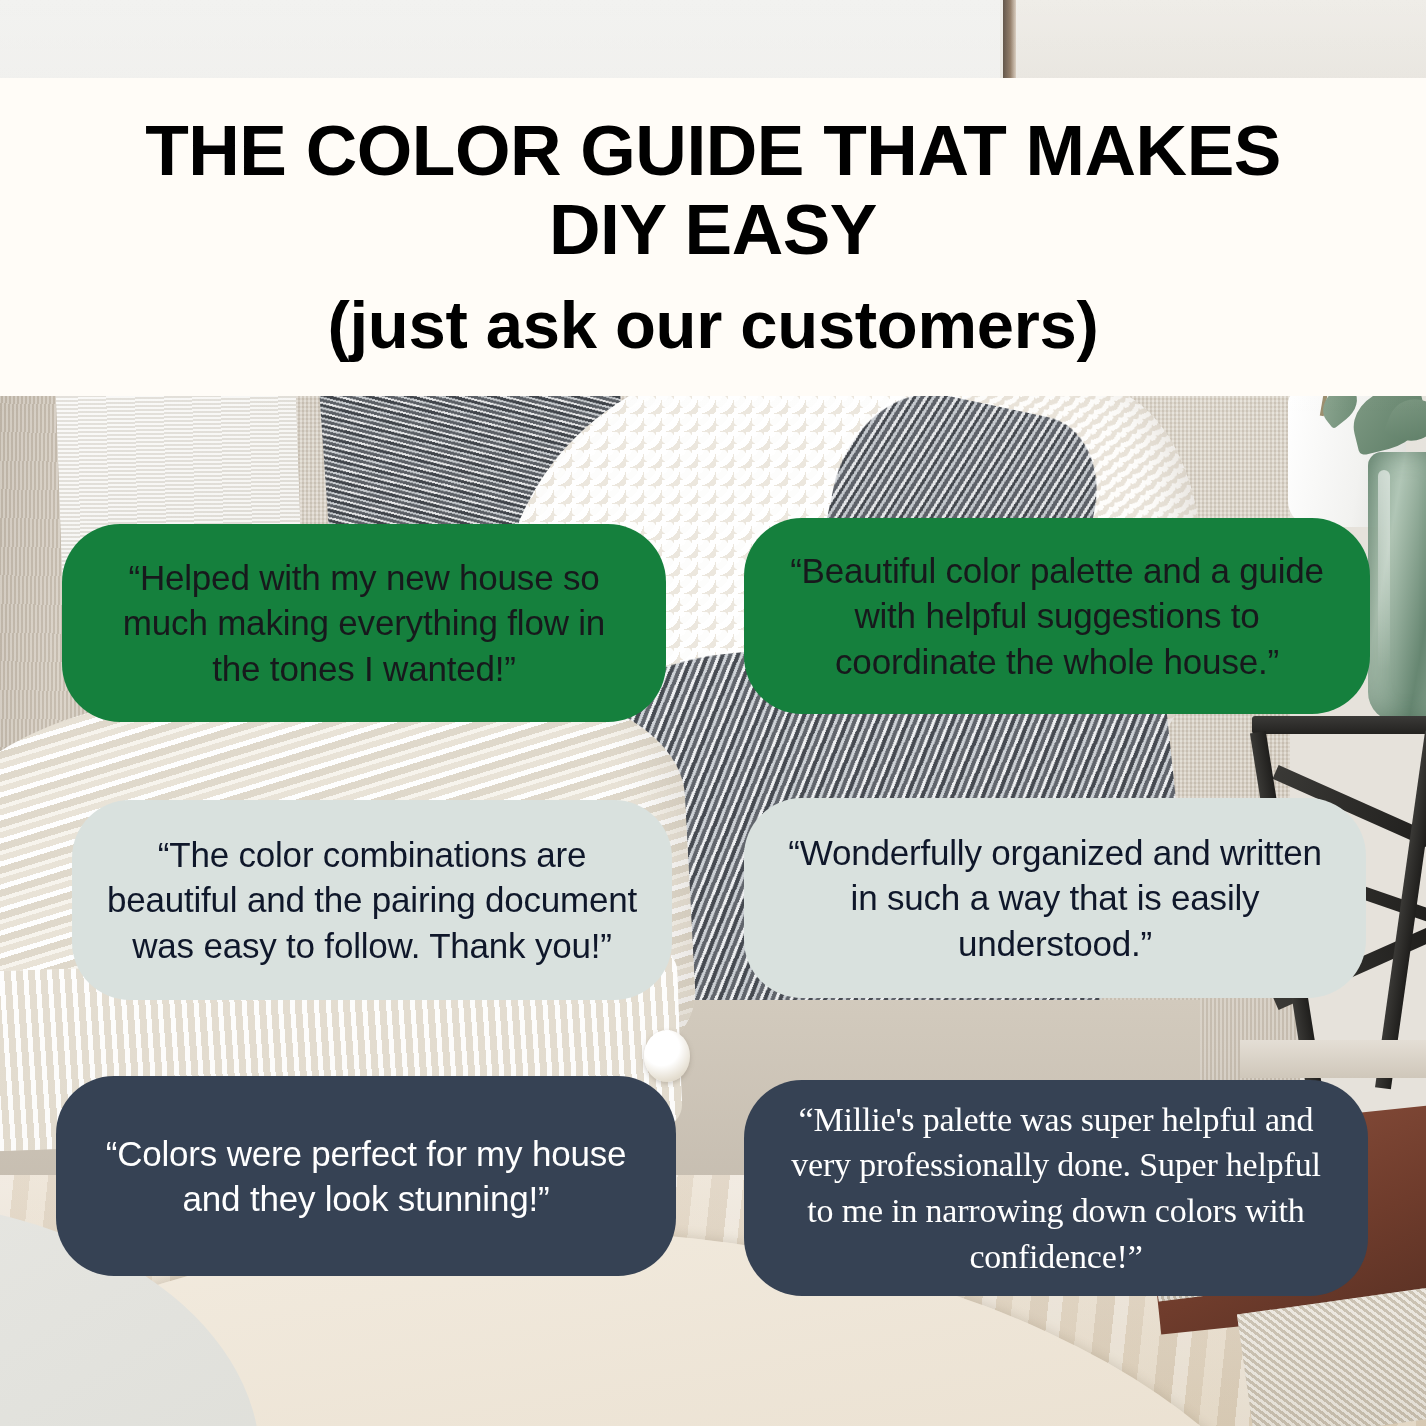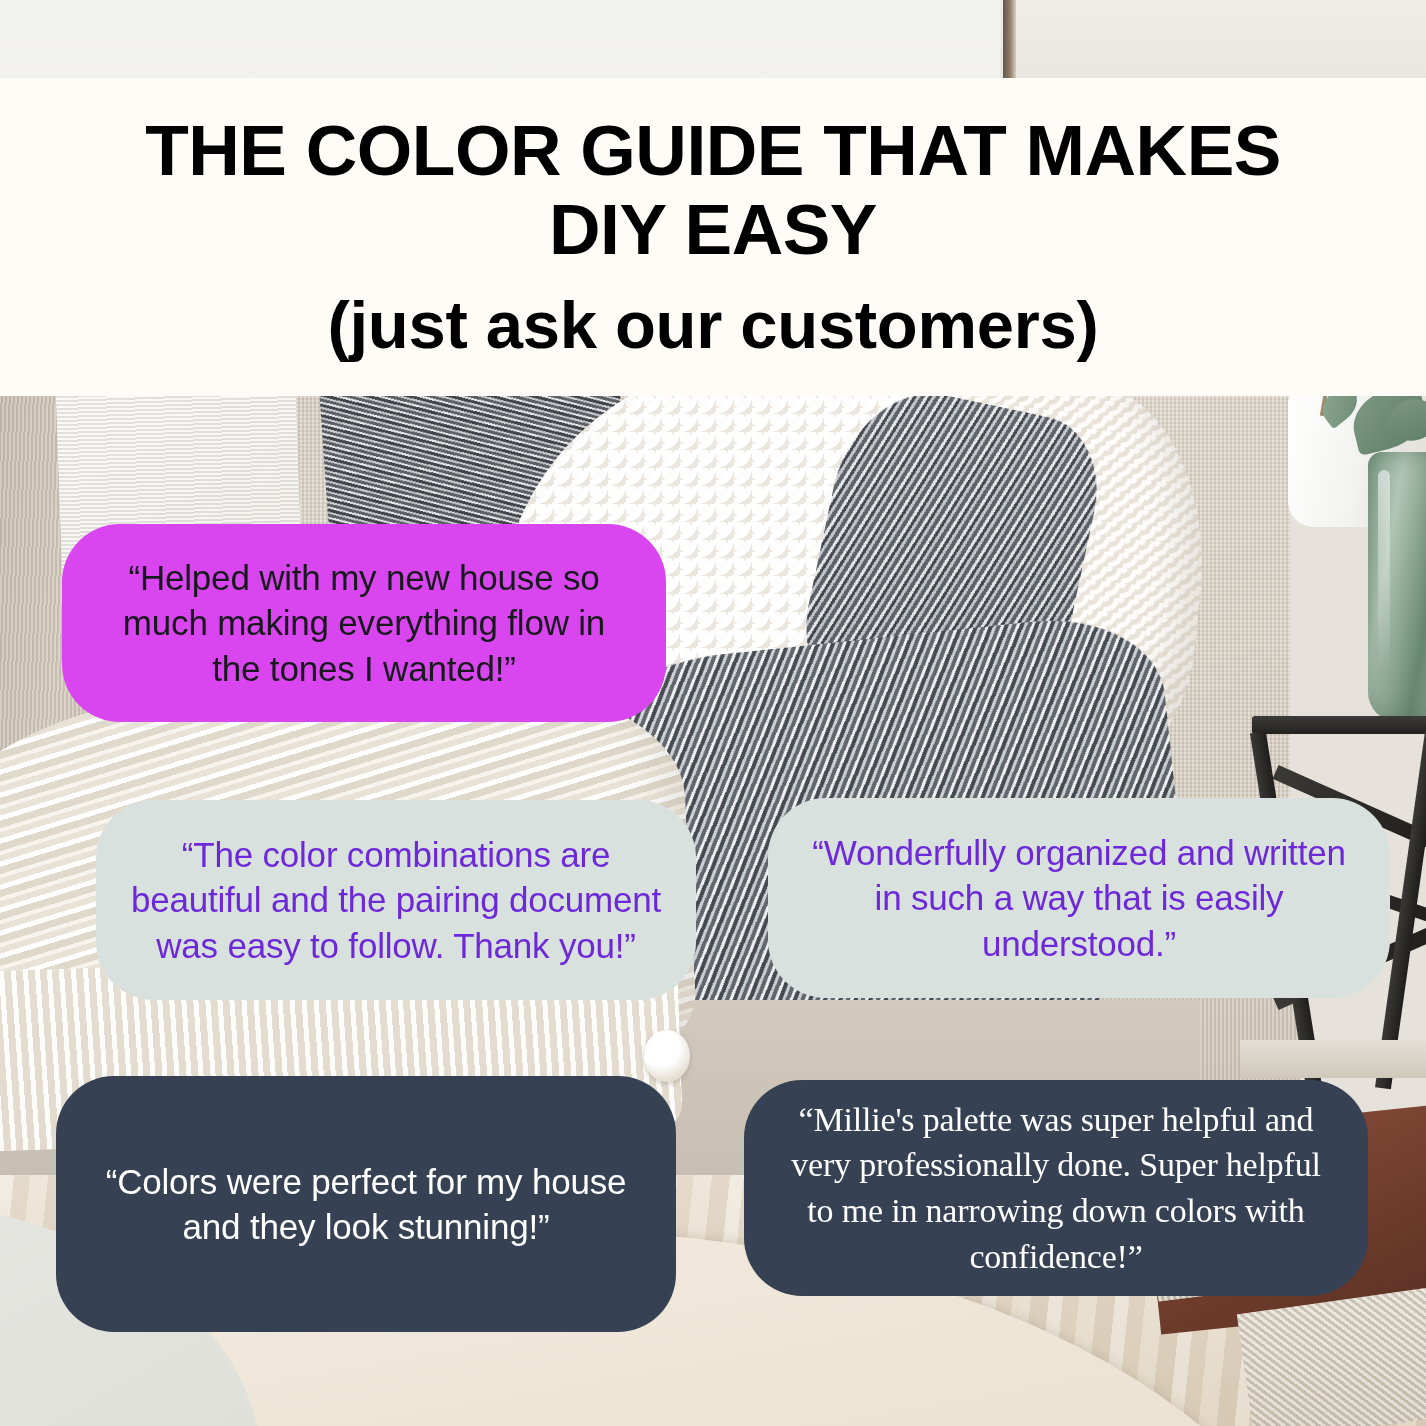--- a/index.html
+++ b/index.html
@@ -321,32 +321,32 @@
     font-weight: 400;
     font-size: 35px;
     line-height: 1.30;
     letter-spacing: -0.2px;
     padding: 18px 34px;
   }
   .card .q {
     display: block;
     width: 100%;
   }
-  .beige { background: #d946ef; color: #17191c; }
-  .sage  { background: #d9e1de; color: #6d28d9; margin-left: 24px; }
+  .beige { background: #15803d; color: #17191c; }
+  .sage  { background: #d9e1de; color: #0f172a; }
   .navy  { background: #364254; color: #ffffff; }
 
   
   #card-1 { left: 62px;  top: 524px; width: 604px; height: 198px; }
   #card-2 { left: 744px; top: 518px; width: 626px; height: 196px; }
   
   #card-3 { left: 72px;  top: 800px; width: 600px; height: 200px; }
   #card-4 { left: 744px; top: 798px; width: 622px; height: 200px; }
   
-  #card-5 { left: 56px;  top: 1076px; width: 620px; height: 256px; }
+  #card-5 { left: 56px;  top: 1076px; width: 620px; height: 200px; }
   #card-6 { left: 744px; top: 1080px; width: 624px; height: 216px; font-family: Liberation Serif, serif; }
   #card-6 .q { font-size: 34px; line-height: 1.34; }
 </style>
 </head>
 <body>
 
 <div id="poster">
 
   <div class="photo">
     <div class="wall-left"></div>
@@ -396,20 +396,23 @@
   </div>
 
   <div class="header-band">
     <h1 class="headline">THE COLOR GUIDE THAT MAKES DIY EASY</h1>
     <h2 class="subhead">(just ask our customers)</h2>
   </div>
 
   <div class="card beige" id="card-1">
     <span class="q">“Helped with my new house so much making everything flow in the tones I wanted!”</span>
   </div>
+  <div class="card beige" id="card-2">
+    <span class="q">“Beautiful color palette and a guide with helpful suggestions to coordinate the whole house.”</span>
+  </div>
   <div class="card sage" id="card-3">
     <span class="q">“The color combinations are beautiful and the pairing document was easy to follow. Thank you!”</span>
   </div>
   <div class="card sage" id="card-4">
     <span class="q">“Wonderfully organized and written in such a way that is easily understood.”</span>
   </div>
   <div class="card navy" id="card-5">
     <span class="q">“Colors were perfect for my house and they look stunning!”</span>
   </div>
   <div class="card navy" id="card-6">

